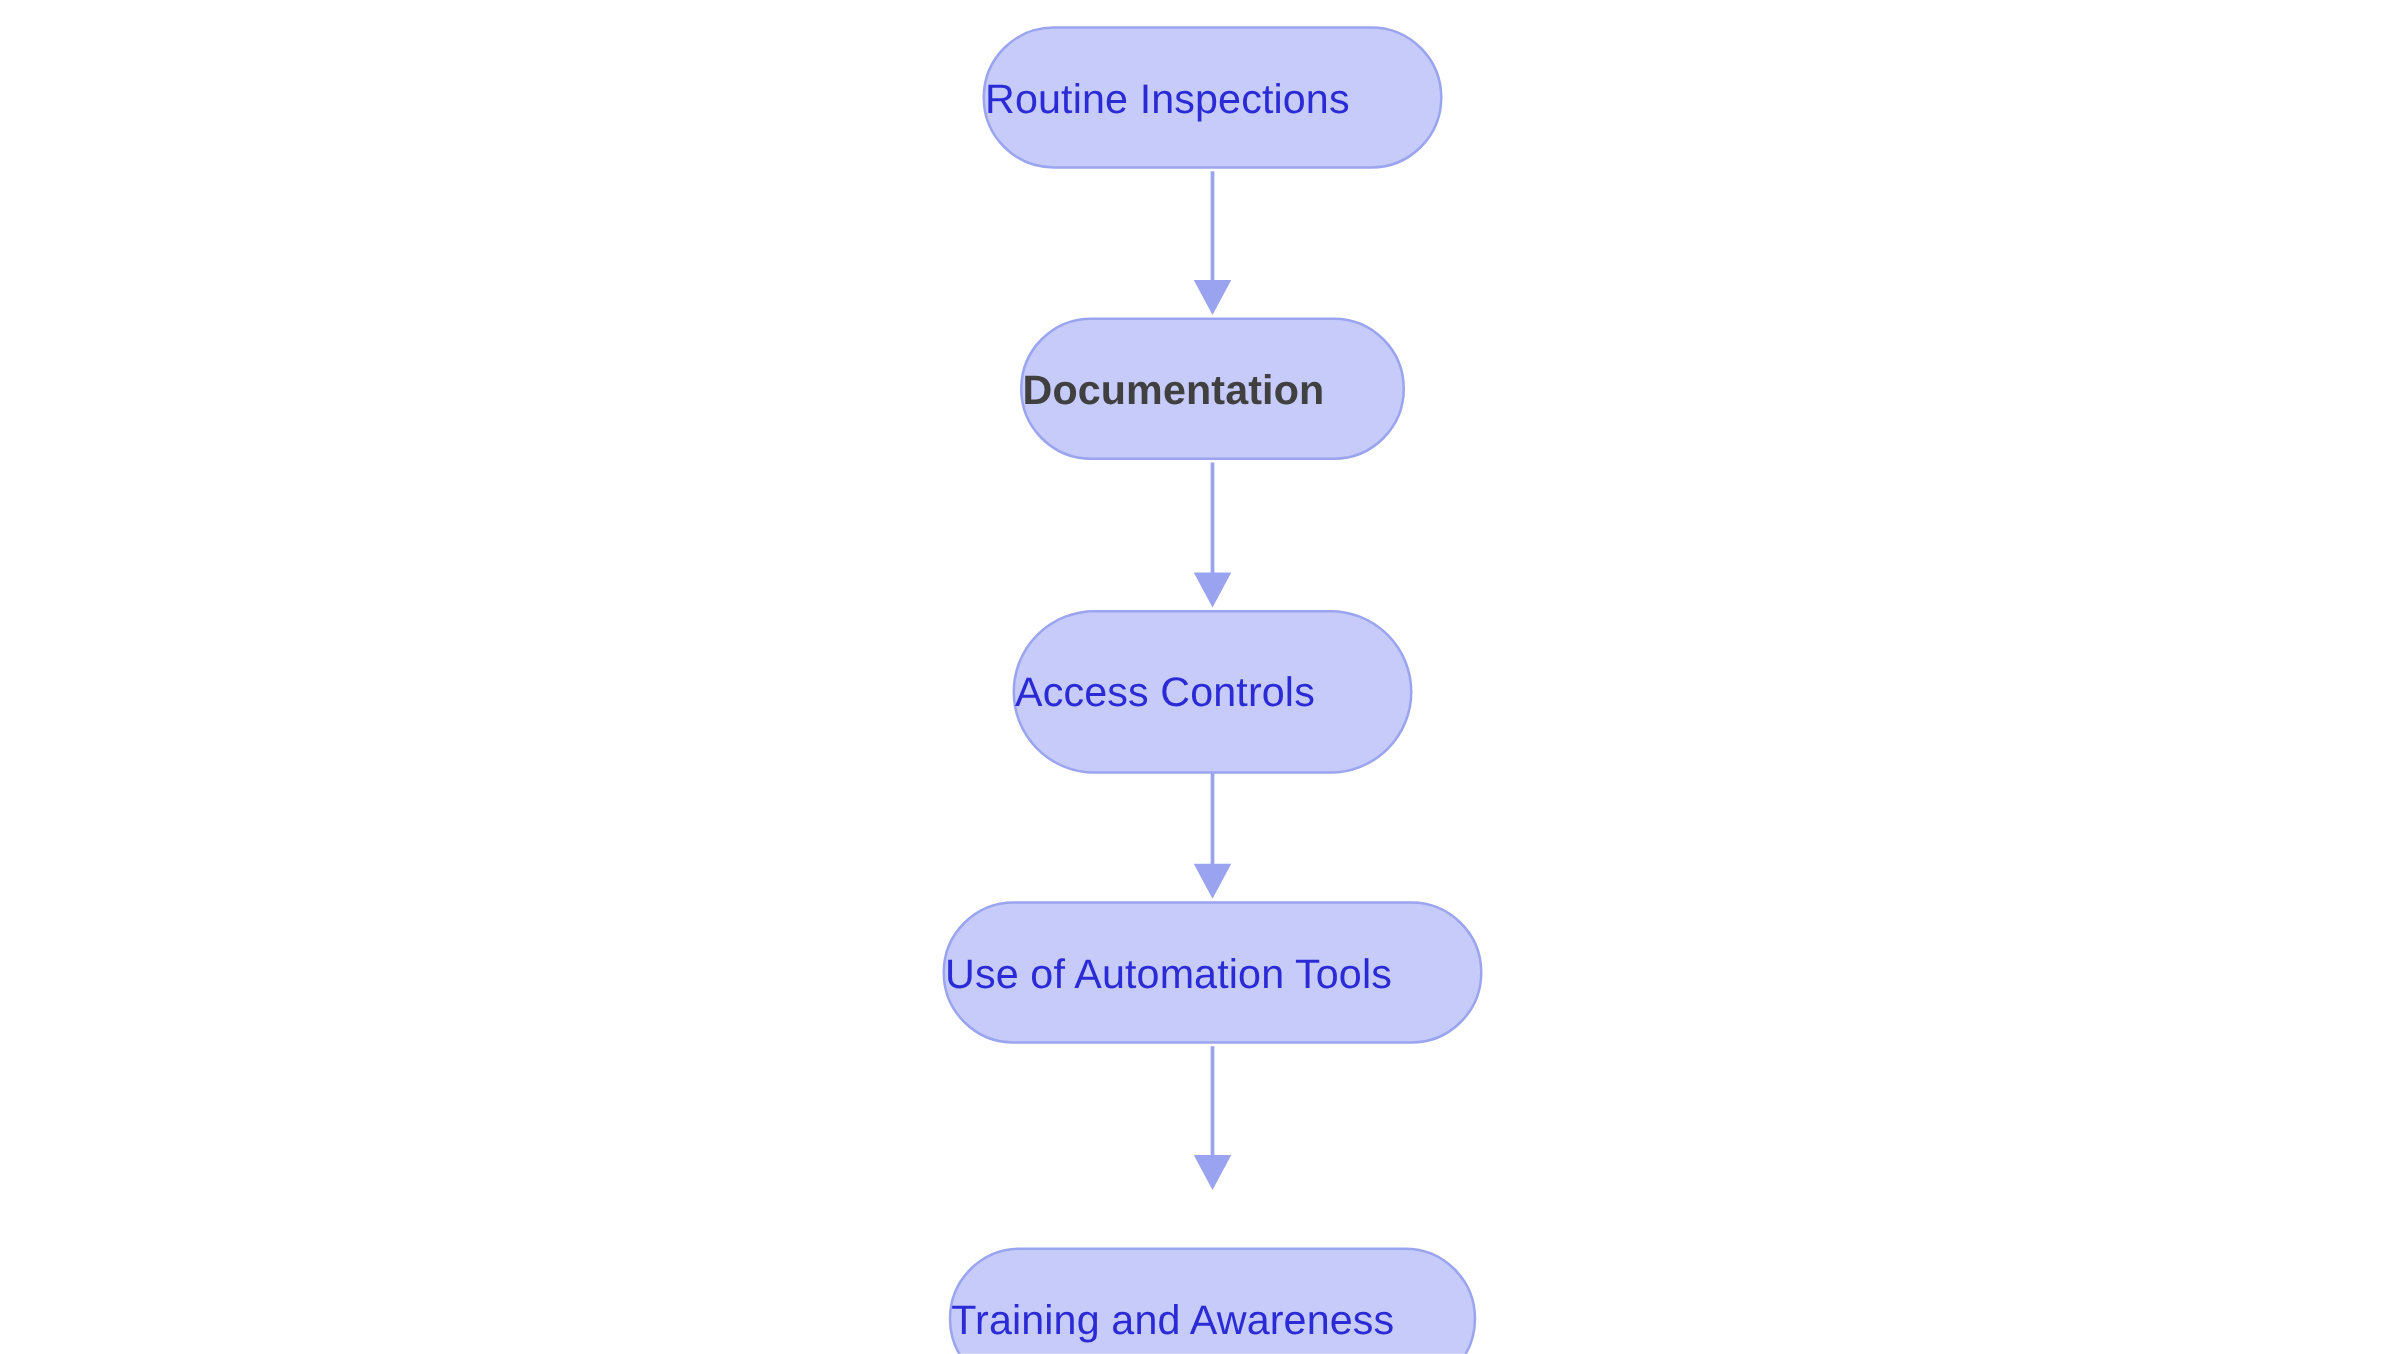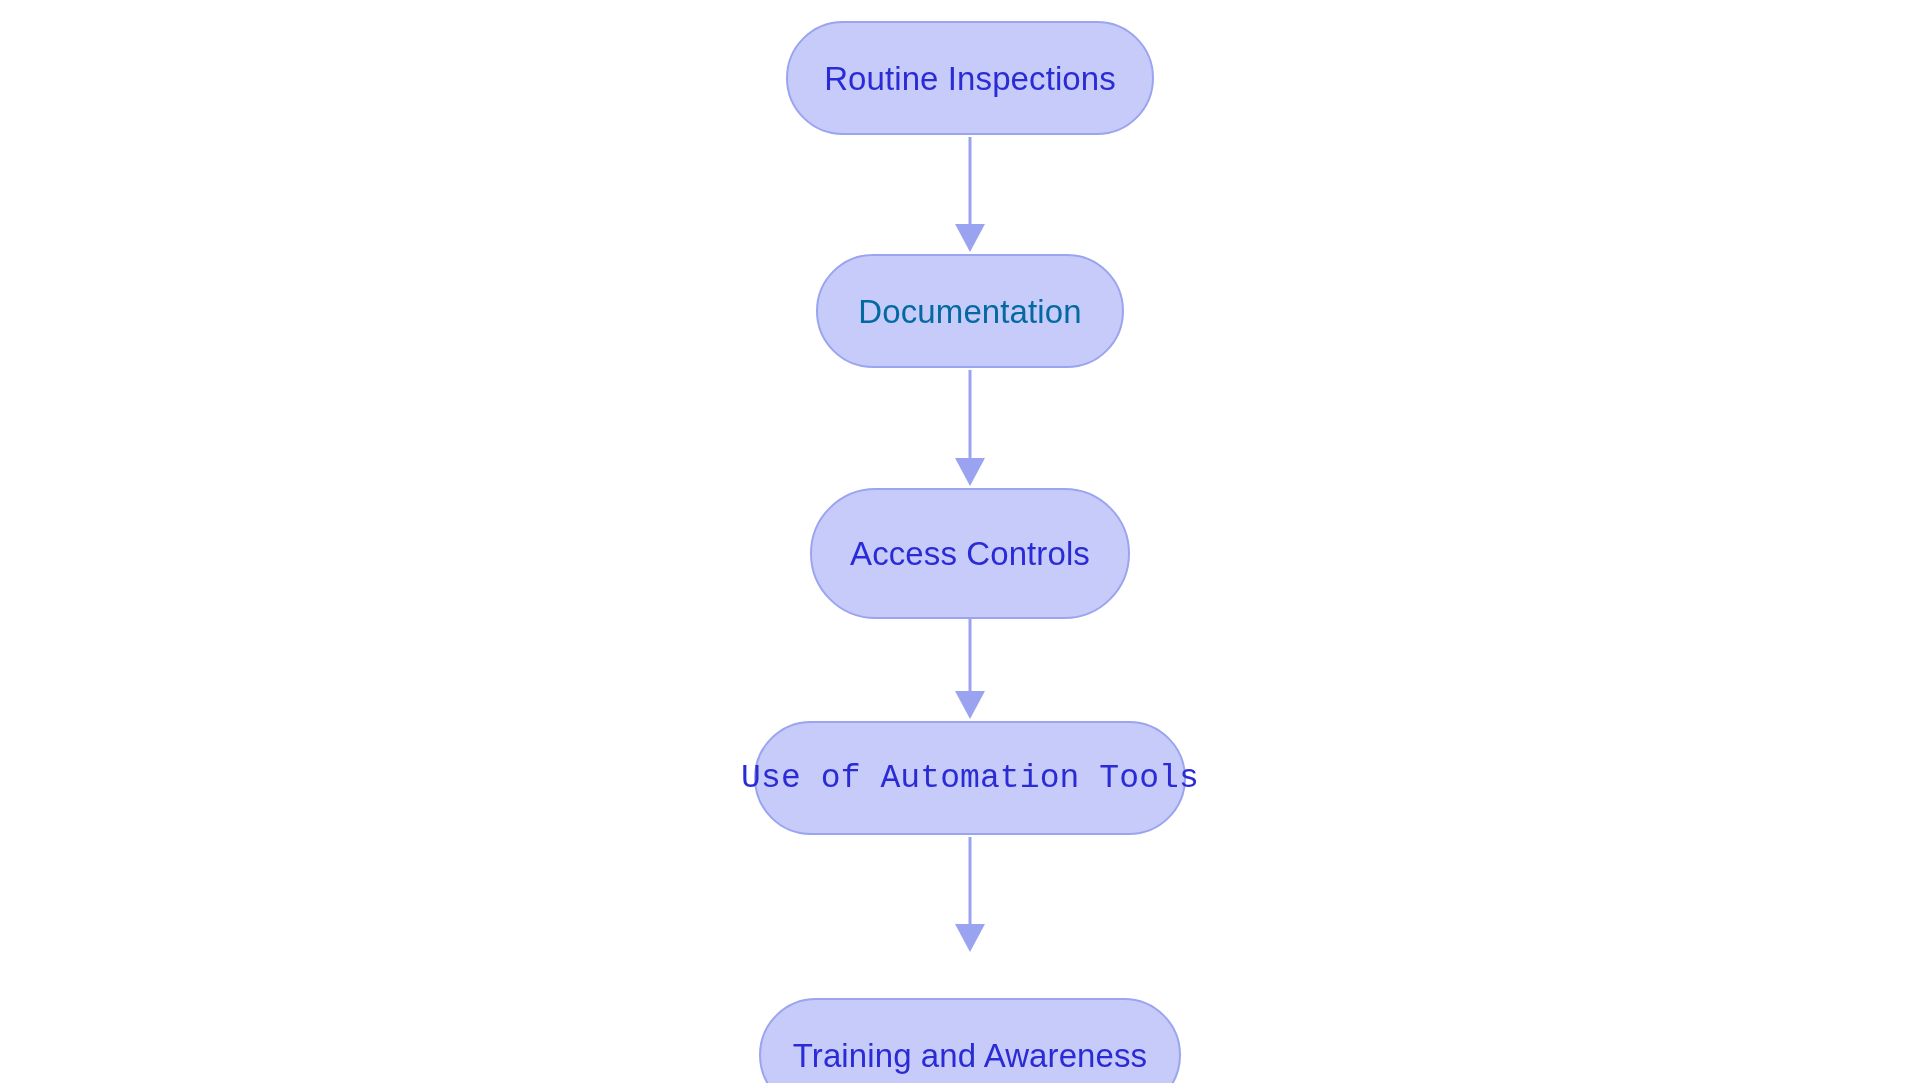--- a/index.html
+++ b/index.html
@@ -39,21 +39,21 @@
     top: 0;
     width: 1920px;
     height: 1083px;
   }
 
   .flow-node {
     position: absolute;
     box-sizing: border-box;
     display: flex;
     align-items: center;
-    justify-content: center;
+    justify-content: flex-start;
     background: #c6cbfa;
     border: 2px solid #9ba5ef;
     border-radius: 999px;
     transform: translateX(-50%);
   }
 
   .flow-node-label {
     color: #2b2bd6;
     font-family: "Liberation Sans", "DejaVu Sans", sans-serif;
     font-weight: 400;
@@ -88,26 +88,26 @@
           <polygon points="955,924 985,924 970,952" fill="#9aa3f0"></polygon>
         </g>
       </g>
   </svg>
 
   <div id="node-column">
       <div class="flow-node" style="left: 970px; top: 21px; width: 368px; height: 114px; background: rgb(198, 203, 250); border-color: rgb(155, 165, 239);">
         <span class="flow-node-label" style="color: rgb(43, 43, 214);">Routine Inspections</span>
       </div>
       <div class="flow-node" style="left: 970px; top: 254px; width: 308px; height: 114px; background: rgb(198, 203, 250); border-color: rgb(155, 165, 239);">
-        <span class="flow-node-label" style="color: #0369a1;">Documentation</span>
+        <span class="flow-node-label" style="color: #404040; font-weight: bold;">Documentation</span>
       </div>
       <div class="flow-node" style="left: 970px; top: 488px; width: 320px; height: 131px; background: rgb(198, 203, 250); border-color: rgb(155, 165, 239);">
         <span class="flow-node-label" style="color: rgb(43, 43, 214);">Access Controls</span>
       </div>
       <div class="flow-node" style="left: 970px; top: 721px; width: 432px; height: 114px; background: rgb(198, 203, 250); border-color: rgb(155, 165, 239);">
-        <span class="flow-node-label" style="color: rgb(43, 43, 214); font-family: Liberation Mono, monospace;">Use of Automation Tools</span>
+        <span class="flow-node-label" style="color: rgb(43, 43, 214);">Use of Automation Tools</span>
       </div>
       <div class="flow-node" style="left: 970px; top: 998px; width: 422px; height: 114px; background: rgb(198, 203, 250); border-color: rgb(155, 165, 239);">
         <span class="flow-node-label" style="color: rgb(43, 43, 214);">Training and Awareness</span>
       </div>
     </div>
 
 </div>
 
 </body></html>

